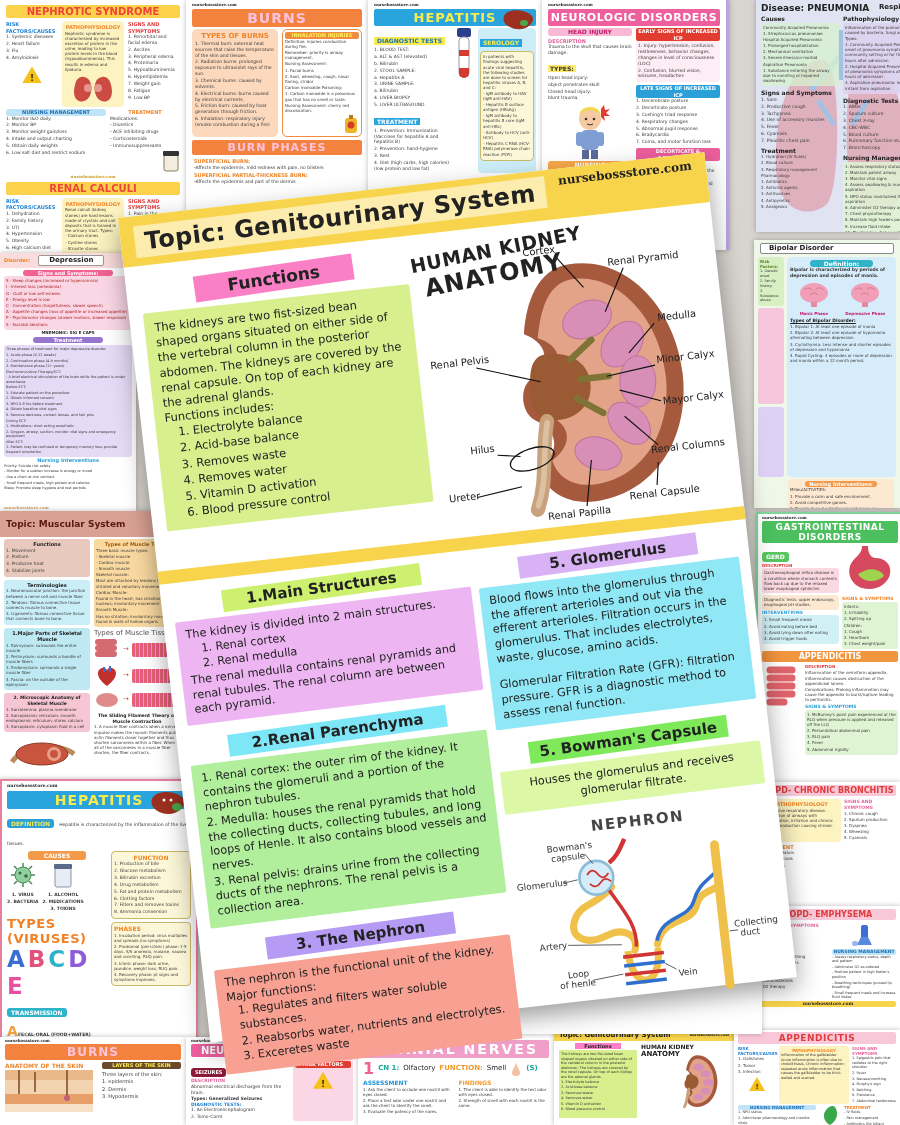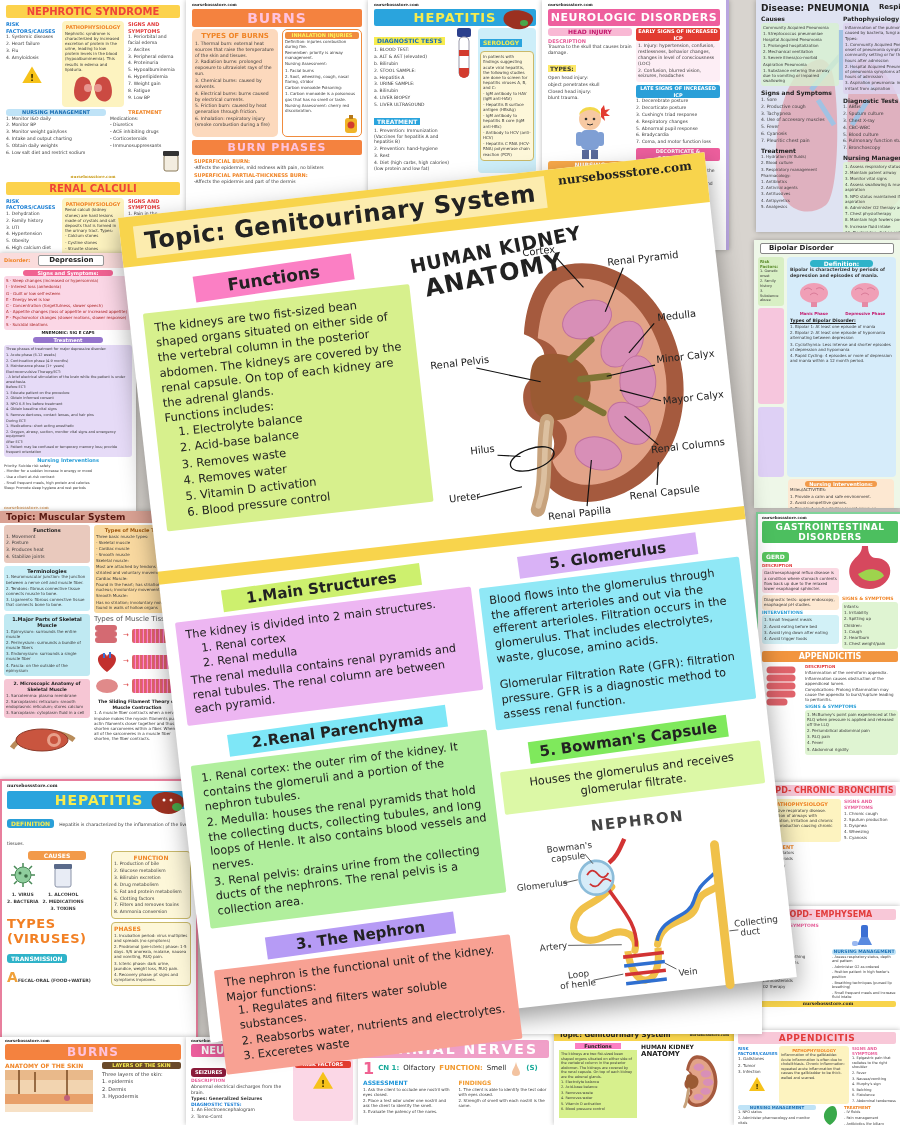--- a/index.html
+++ b/index.html
@@ -492,21 +492,21 @@
     <div class="scrib f4">
         <div class="li">Milieu/ACTIVITIES:</div>
         <div class="li">1. Provide a calm and safe environment.</div>
         <div class="li">2. Avoid competitive games.</div>
         <div class="li">3. Provide 1-on-1 activities (avoid group or competitive activities).</div>
       </div>
   </div>
 </div>
 
 <div class="sheet" style="left:0;top:511px;width:184px;height:268px">
-  <div class="b" style="background:#d9a193;color:#5a1a12;font-size:9px;padding:1px 6px">Topic: Muscular System</div>
+  <div class="b" style="background:#d9a193;color:#5a1a12;font-size:9px;padding:8px 6px">Topic: Muscular System</div>
   <div class="fx" style="padding:2px 4px;gap:4px">
     <div style="width:86px">
       <div style="background:#e9c9bd;border-radius:3px;padding:2px">
         <div class="f5 b tc">Functions</div>
         <div class="scrib f45">
             <div class="li">1. Movement</div>
             <div class="li">2. Posture</div>
             <div class="li">3. Produces heat</div>
             <div class="li">4. Stabilize joints</div>
           </div>
@@ -684,20 +684,21 @@
               <rect x="2" y="2" width="18" height="5" rx="1" fill="#5a6a8a"></rect>
           </svg>
           <div class="scrib f45 b">
               <div class="li">1. ALCOHOL</div>
               <div class="li">2. MEDICATIONS</div>
               <div class="li">3. TOXINS</div>
             </div>
         </div>
       </div>
       <div class="b" style="color:#f28024;font-size:13px;letter-spacing:.5px;margin-top:3px">TYPES (VIRUSES)</div>
+      <div class="abc"><div class="li">A</div><div class="li">B</div><div class="li">C</div><div class="li">D</div><div class="li">E</div></div>
       <div class="pill f6" style="background:#2fb3c9;margin-top:2px">TRANSMISSION</div>
       <div style="margin-top:2px">
         <div><span class="tr-letter" style="color:#f0a13a">A</span><span class="scrib f45 b">FECAL-ORAL (FOOD+WATER)</span></div>
 
       </div>
     </div>
     <div style="flex:1">
       <div style="background:#fdf7d9;border:1px solid #c9b96a;border-radius:4px;padding:2px">
         <div class="f6 b tc" style="color:#f08527">FUNCTION</div>
         <div class="scrib f45">

